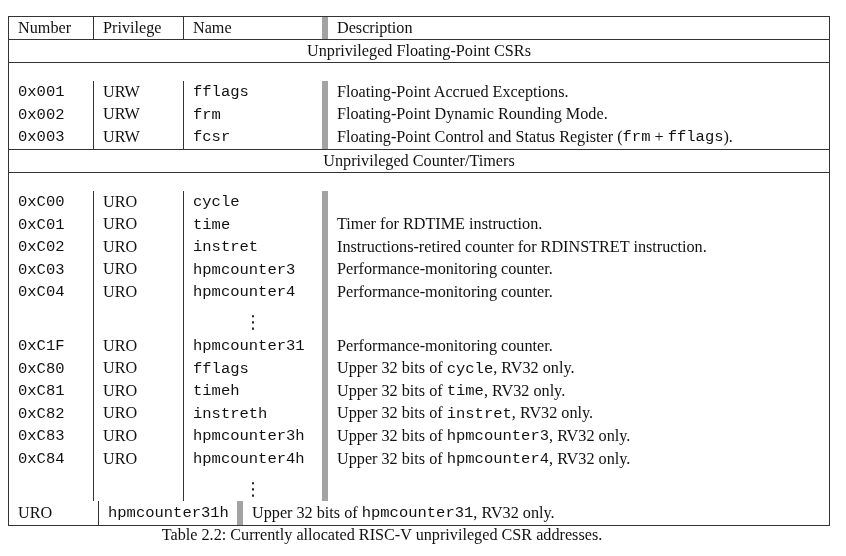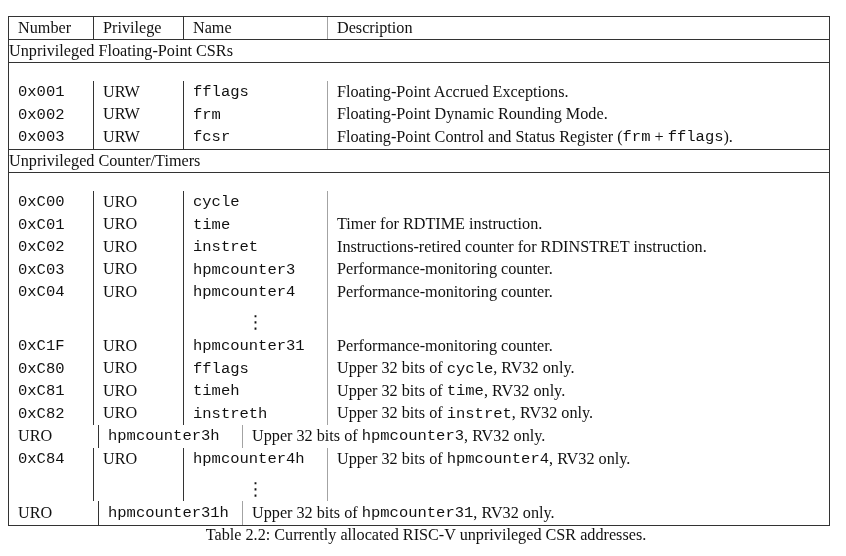--- a/index.html
+++ b/index.html
@@ -3,32 +3,32 @@
   <meta charset="utf-8">
   <style>
     html, body { margin: 0; padding: 0; background: #ffffff; }
     body { width: 846px; height: 556px; position: relative; overflow: hidden;
            font-family: "DejaVu Serif", "Liberation Serif", serif; color: #111; }
     .tbl { position: absolute; left: 8px; top: 16px; width: 820px;
            border: 1px solid #333; border-collapse: collapse; }
     .row { display: flex; height: 22.6px; align-items: center; font-size: 16.2px;
            font-family: "Liberation Serif", "DejaVu Serif", serif; }
     .row.hdr { height: 22px; border-bottom: 1px solid #333; }
-    .sec { height: 22px; border-bottom: 1px solid #333; 
+    .sec { height: 22px; border-bottom: 1px solid #333; text-align: center;
            font-size: 16.2px; font-family: "Liberation Serif", serif; line-height: 22px; }
     .c { box-sizing: border-box; height: 100%; display: flex; align-items: center;
          padding-left: 9px; white-space: nowrap; }
     .c1 { width: 85px; border-right: 1px solid #333; }
     .c2 { width: 90px; border-right: 1px solid #333; }
-    .c3 { width: 144px; border-right: 1px solid #a3a3a3; }
+    .c3 { width: 144px; border-right: 6px solid #a3a3a3; }
     .c4 { flex: 1; }
     .mono { font-family: "Liberation Mono", "DejaVu Sans Mono", monospace; font-size: 15.5px; }
     .row.dots { height: 31px; }
     .caption { position: absolute; left: 0; width: 764px; top: 526px; text-align: center;
-               font-family: "Liberation Serif", serif; font-size: 16.2px; padding-left: 44px; }
+               font-family: "Liberation Serif", serif; font-size: 16.2px; }
   </style>
 </head>
 <body>
 
 <div class="tbl">
 
   <div class="row hdr">
     <div class="c c1">Number</div>
     <div class="c c2">Privilege</div>
     <div class="c c3">Name</div>
@@ -131,20 +131,21 @@
     <div class="c c1 mono">0xC82</div>
     <div class="c c2">URO</div>
     <div class="c c3 mono">instreth</div>
     <div class="c c4">
       <span style="white-space:pre">Upper 32 bits of </span>
         <span class="mono">instret</span>
         <span style="white-space:pre">, RV32 only.</span>
     </div>
   </div>
   <div class="row">
+    <div class="c c1 mono">0xC83</div>
     <div class="c c2">URO</div>
     <div class="c c3 mono">hpmcounter3h</div>
     <div class="c c4">
       <span style="white-space:pre">Upper 32 bits of </span>
         <span class="mono">hpmcounter3</span>
         <span style="white-space:pre">, RV32 only.</span>
     </div>
   </div>
   <div class="row">
     <div class="c c1 mono">0xC84</div>

